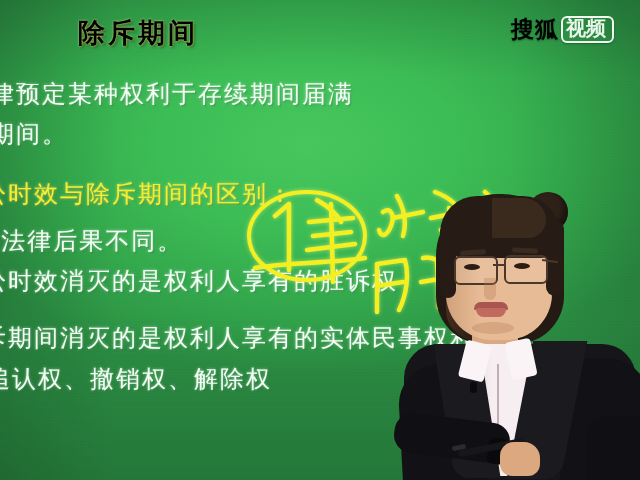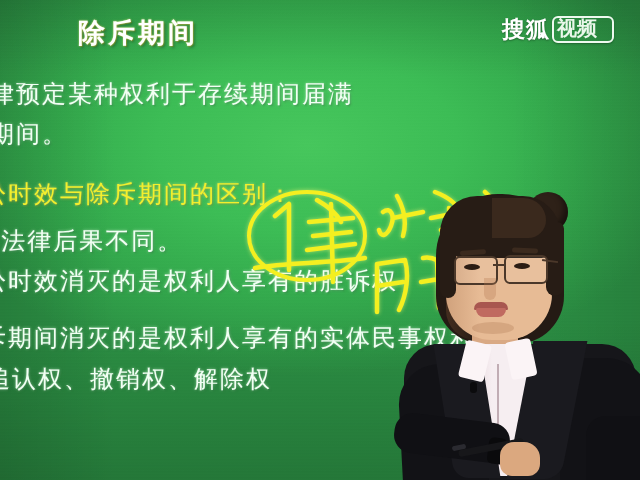--- a/index.html
+++ b/index.html
@@ -45,21 +45,21 @@
     position: absolute;
     white-space: nowrap;
     font-family: "DejaVu Sans", "Liberation Sans", sans-serif;
     letter-spacing: 1px;
   }
   .slide-title {
     left: 78px;
     top: 15px;
     font-size: 27px;
     font-weight: bold;
-    color: #ffffff;
+    color: #000000;
     letter-spacing: 3px;
     text-shadow:
       0 0 2px rgba(255,255,140,.85),
       1px 1px 0 rgba(120,110,0,.45),
       2px 2px 3px rgba(0,0,0,.30);
   }
   .body-white {
     color: #f2fff4;
     font-size: 24px;
     letter-spacing: 2px;
@@ -104,31 +104,31 @@
   }
   .logo-row {
     display: flex;
     align-items: center;
     gap: 2px;
     justify-content: flex-end;
   }
   .logo-sohu {
     font-size: 23px;
     font-weight: bold;
-    color: #ffffff;
+    color: #000000;
     letter-spacing: 1px;
     text-shadow: 0 1px 2px rgba(0,0,0,.35);
   }
   .logo-shipin {
     font-size: 20px;
     font-weight: bold;
     color: #e9f7ea;
     border: 2.5px solid #eef9ef;
     border-radius: 6px;
-    padding: 0px 15px 2px 3px;
+    padding: 0px 6px 2px 3px;
     letter-spacing: 0px;
     line-height: 1.05;
     box-shadow: 0 1px 2px rgba(0,0,0,.3);
   }
   .logo-url {
     margin-top: 7px;
     font-size: 15px;
     font-weight: bold;
     color: #ffffff;
     letter-spacing: 0.5px;

